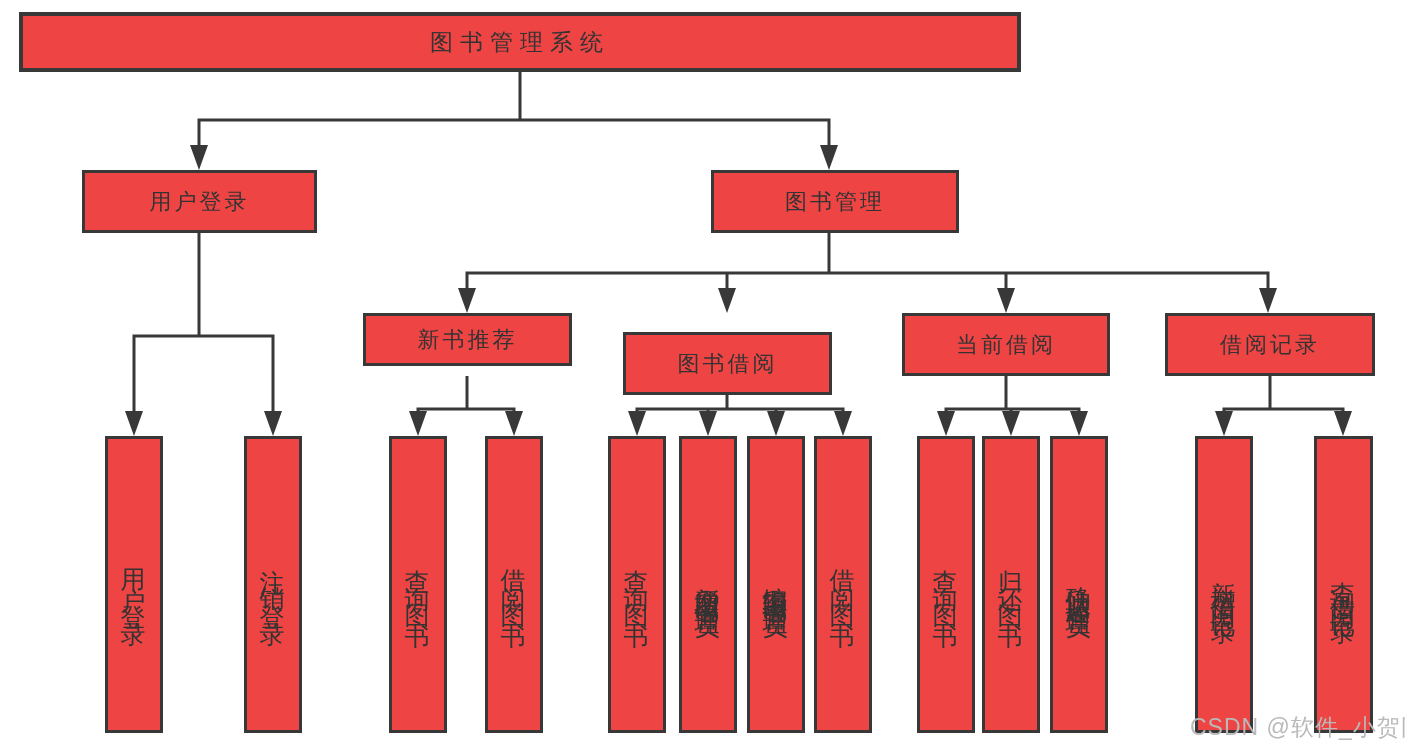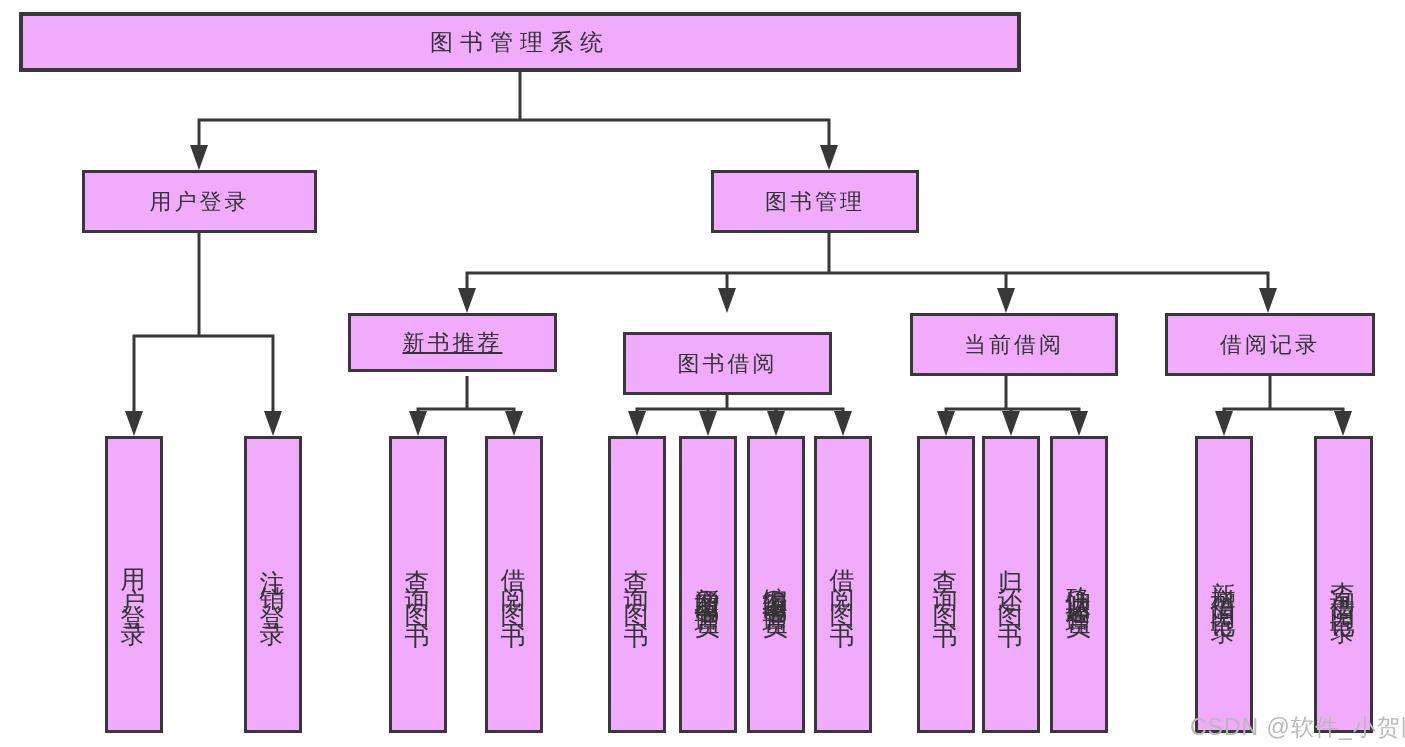--- a/index.html
+++ b/index.html
@@ -22,21 +22,21 @@
     fill: none;
   }
   .connectors polygon {
     fill: #383838;
     stroke: none;
   }
   .box {
     position: absolute;
     box-sizing: border-box;
     border: 3px solid #383838;
-    background: #f0abfc;
+    background: #ef4444;
     display: flex;
     align-items: center;
     justify-content: center;
     color: #333333;
   }
   .root-box { border-width: 4px; }
   .hlabel {
     font-size: 22px;
     letter-spacing: 3px;
     white-space: nowrap;
@@ -101,31 +101,31 @@
     </g>
   </svg>
 
   <div class="box root-box" style="left:19px; top:12px; width:1002px; height:60px;">
     <span class="hlabel">图书管理系统</span>
   </div>
 
   <div class="box" style="left:82px; top:170px; width:235px; height:63px;">
     <span class="hlabel">用户登录</span>
   </div>
-  <div class="box" style="left:711px; top:170px; width:208px; height:63px;">
+  <div class="box" style="left:711px; top:170px; width:248px; height:63px;">
     <span class="hlabel">图书管理</span>
   </div>
 
-  <div class="box" style="left:348px; top:313px; width:209px; height:59px;text-decoration:underline;">
+  <div class="box" style="left:363px; top:313px; width:209px; height:53px;">
     <span class="hlabel">新书推荐</span>
   </div>
   <div class="box" style="left:623px; top:332px; width:209px; height:63px;">
     <span class="hlabel">图书借阅</span>
   </div>
-  <div class="box" style="left:902px; top:313px; width:208px; height:63px;margin-left:8px;">
+  <div class="box" style="left:902px; top:313px; width:208px; height:63px;">
     <span class="hlabel">当前借阅</span>
   </div>
   <div class="box" style="left:1165px; top:313px; width:210px; height:63px;">
     <span class="hlabel">借阅记录</span>
   </div>
 
   <div class="box chars4" style="left:105px; top:436px; width:58px; height:297px;">
     <span class="vlabel">用户登录</span>
   </div>
   <div class="box chars4" style="left:244px; top:436px; width:58px; height:297px;">

